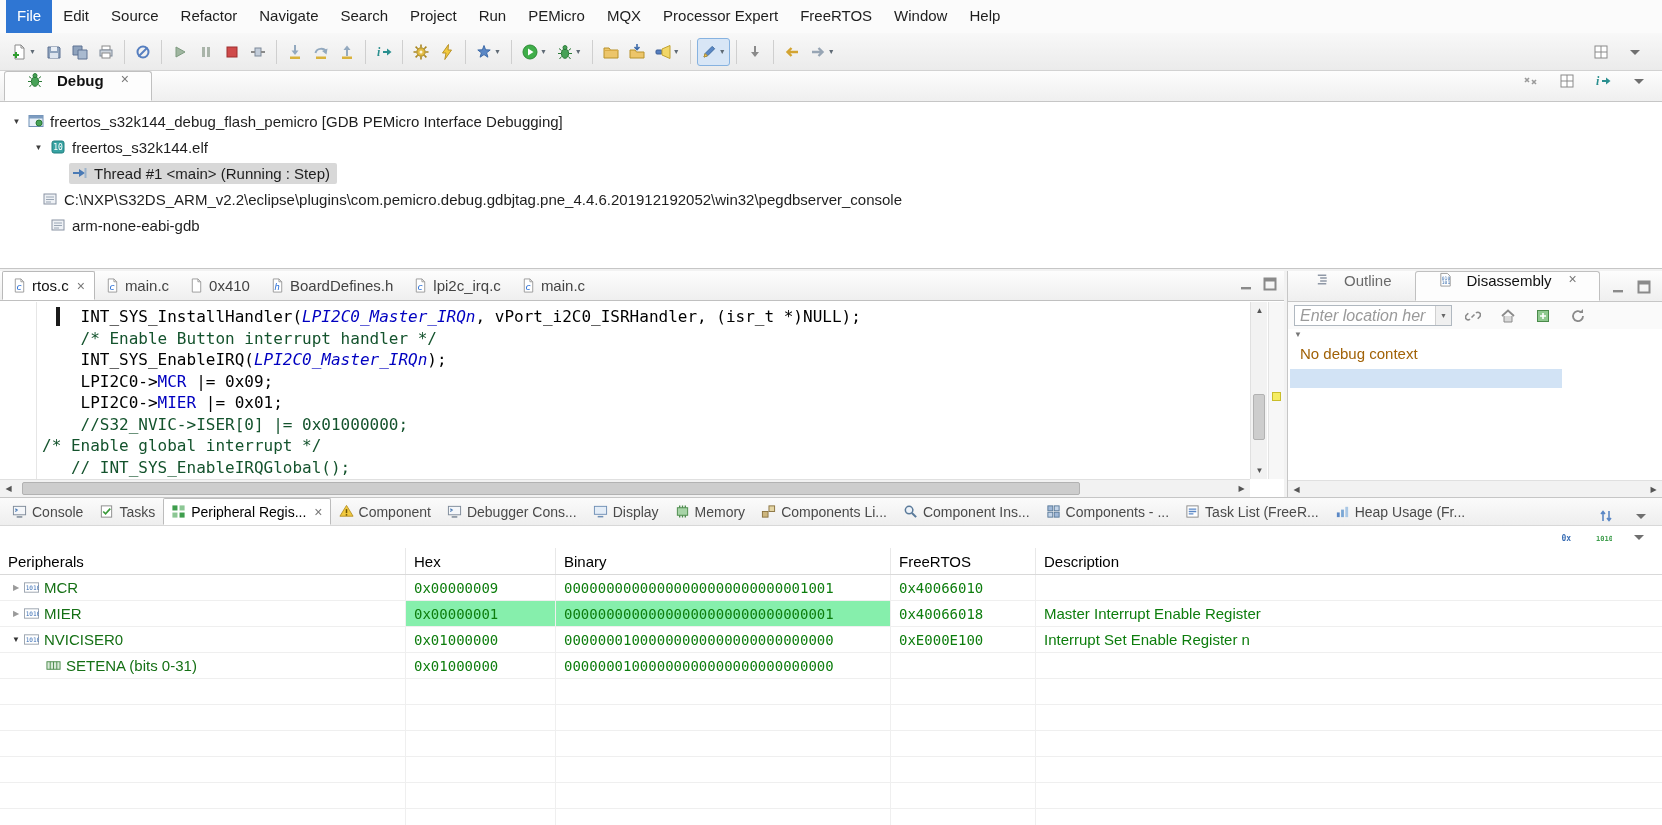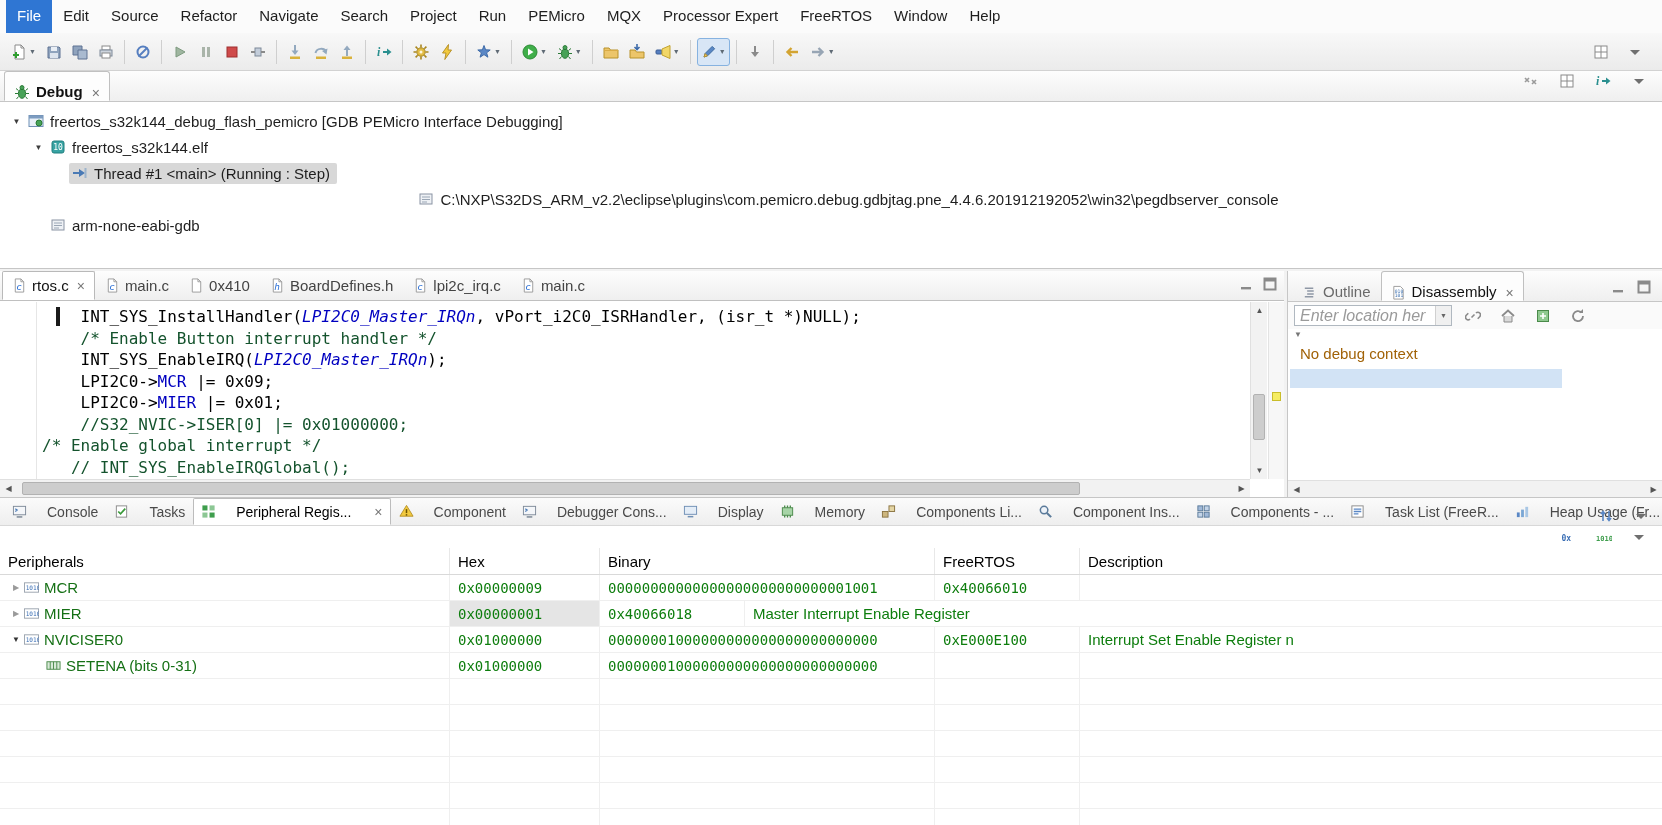--- a/index.html
+++ b/index.html
@@ -20,21 +20,21 @@
 .tbar-right{margin-left:auto;display:flex;align-items:center;gap:8px;padding-right:8px}
 
 
 .ic16{width:16px;height:16px;display:inline-block;flex:none}
 .ic16 svg{width:16px;height:16px;display:block}
 .ic15{width:15px;height:15px;display:inline-block;flex:none}
 .ic15 svg{width:15px;height:15px;display:block}
 
 
 .vtabs{height:31px;display:flex;align-items:flex-end;background:linear-gradient(#fdfdfd,#efefef);border-bottom:1px solid #c6c6c6;padding-left:4px;position:relative}
-.vtab{display:inline-flex;align-items:flex-end;gap:6px;height:30px;padding:0 9px;border:1px solid transparent;color:#6a6a6a;white-space:nowrap}
+.vtab{display:inline-flex;align-items:flex-start;gap:14px;height:30px;padding:0 22px;border:1px solid transparent;color:#6a6a6a;white-space:nowrap}
 .vtab.active{background:#fdfdfd;border-color:#c0c0c0;border-bottom-color:#fdfdfd;border-radius:3px 3px 0 0;color:#111}
 .vtab.focused{font-weight:bold}
 .x{color:#777;font-size:14px;margin-left:3px;font-weight:normal;line-height:1}
 .vactions{margin-left:auto;display:flex;gap:10px;align-items:center;padding:0 10px 6px 0}
 
 
 .debug-view{position:absolute;top:71px;left:0;right:0;height:198px;background:#fff;border-bottom:1px solid #c6c6c6}
 .tree{padding-top:6px}
 .trow{height:26px;display:flex;align-items:center;white-space:nowrap}
 .trow .arr{width:17px;text-align:center;font-size:8px;color:#3c3c3c;flex:none}
@@ -73,34 +73,34 @@
 .combo .cdd{width:16px;align-self:stretch;display:flex;align-items:center;justify-content:center;color:#666;font-size:7px;border-left:1px solid #d0d0d0;background:#f0f0f0}
 .rcontent{position:relative;height:132px}
 .menucaret{position:absolute;left:6px;top:1px;font-size:8px;color:#777}
 .nodebug{padding:16px 0 0 12px;color:#a16207}
 .selbar{position:absolute;left:2px;top:40px;width:272px;height:19px;background:#d2e3f5}
 .rhscroll{position:absolute;left:0;right:0;bottom:0;height:17px;background:#f2f2f2;border-top:1px solid #e0e0e0;display:flex;justify-content:space-between;align-items:center}
 
 
 .bottom-panel{position:absolute;top:497px;left:0;right:0;bottom:0;background:#fff;border-top:1px solid #c6c6c6}
 .btabs{height:28px;display:flex;align-items:flex-end;background:linear-gradient(#fbfbfb,#eeeeee);border-bottom:1px solid #d8d8d8;padding-left:4px;overflow:hidden}
-.btab{display:inline-flex;align-items:center;gap:20px;height:27px;padding:0 7px;color:#4a4a4a;font-size:14px;border:1px solid transparent;white-space:nowrap}
+.btab{display:inline-flex;align-items:center;gap:5px;height:27px;padding:0 7px;color:#4a4a4a;font-size:14px;border:1px solid transparent;white-space:nowrap}
 .btab.active{background:#fff;border-color:#bcbcbc;border-bottom-color:#fff;border-radius:2px 2px 0 0;color:#000}
 .btab-actions{position:absolute;right:8px;top:502px;display:flex;gap:9px;align-items:center}
 .btoolstrip{height:21px;display:flex;justify-content:flex-end;align-items:center;gap:9px;padding-right:10px;background:#fff}
 .ptable{position:absolute;top:50px;left:0;right:0;bottom:0;font-size:15px;overflow:hidden}
 .phead{height:27px;display:flex;color:#000;border-bottom:1px solid #d9d9d9}
 .pcell{padding:0 8px;display:flex;align-items:center;border-right:1px solid #e8e8e8;overflow:hidden;white-space:nowrap}
-.c0{width:450px}.c1{width:150px}.c2{width:335px}.c3{width:145px}.c4{flex:1;border-right:none!important}
+.c0{width:406px}.c1{width:150px}.c2{width:335px}.c3{width:145px}.c4{flex:1;border-right:none!important}
 .prow{height:26px;display:flex;border-bottom:1px solid #efefef}
 .prow .pcell{border-right:1px solid #efefef}
 .gname{color:#157015;margin-left:5px}
 .gval{color:#0d7d0d;font-family:"DejaVu Sans Mono",monospace;font-size:14px}
 .gdesc{color:#0d7d0d}
-.chg{background:#e5e5e5}
+.chg{background:#86efac}
 .rarr{width:16px;font-size:8px;color:#9a9a9a;text-align:center;flex:none}
 .rarr.exp{color:#333}
 .childpad{width:38px;flex:none}
 </style>
 </head>
 <body>
 
 <div class="screen">
 
   <div class="menubar" id="menubar">
@@ -444,21 +444,21 @@
             <span class="ic16">
               <svg viewBox="0 0 16 16">
                 <path d="M1 8h7" stroke="#4a7ab5" stroke-width="2"></path>
                 <path d="M7 4l6 4-6 4z" fill="#4a7ab5"></path>
                 <path d="M13.5 3v10" stroke="#9db4cd" stroke-width="2"></path>
               </svg>
             </span>
             <span class="tlabel">Thread #1 &lt;main&gt; (Running : Step)</span>
           </span>
         </div>
-        <div class="trow" style="padding-left: 22px; justify-content: center;">
+        <div class="trow" style="padding-left: 22px;">
           <span class="arr"></span>
           <span class="selwrap">
             <span class="ic16">
               <svg viewBox="0 0 16 16">
                 <rect x="2" y="3" width="12" height="10" fill="#eef1f5" stroke="#8a93a3"></rect>
                 <path d="M4 6h8M4 8.5h8M4 11h5" stroke="#9aa6b5"></path>
               </svg>
             </span>
             <span class="tlabel">C:\NXP\S32DS_ARM_v2.2\eclipse\plugins\com.pemicro.debug.gdbjtag.pne_4.4.6.201912192052\win32\pegdbserver_console</span>
           </span>
@@ -850,20 +850,23 @@
               <span class="ic15">
                 <svg viewBox="0 0 16 16">
                   <rect x="0.5" y="3" width="15" height="10" fill="#fff" stroke="#9aa3ae"></rect>
                   <text x="1.8" y="10.8" font-size="6.5" fill="#3b6fb5" font-family="monospace">1010</text>
                 </svg>
               </span>
               <span class="gname">MIER</span>
             </div>
             <div class="pcell c1 chg">
               <span class="gval">0x00000001</span>
+            </div>
+            <div class="pcell c2 chg">
+              <span class="gval">00000000000000000000000000000001</span>
             </div>
             <div class="pcell c3">
               <span class="gval">0x40066018</span>
             </div>
             <div class="pcell c4">
               <span class="gdesc">Master Interrupt Enable Register</span>
             </div>
           </div>
           <div class="prow">
             <div class="pcell c0">

